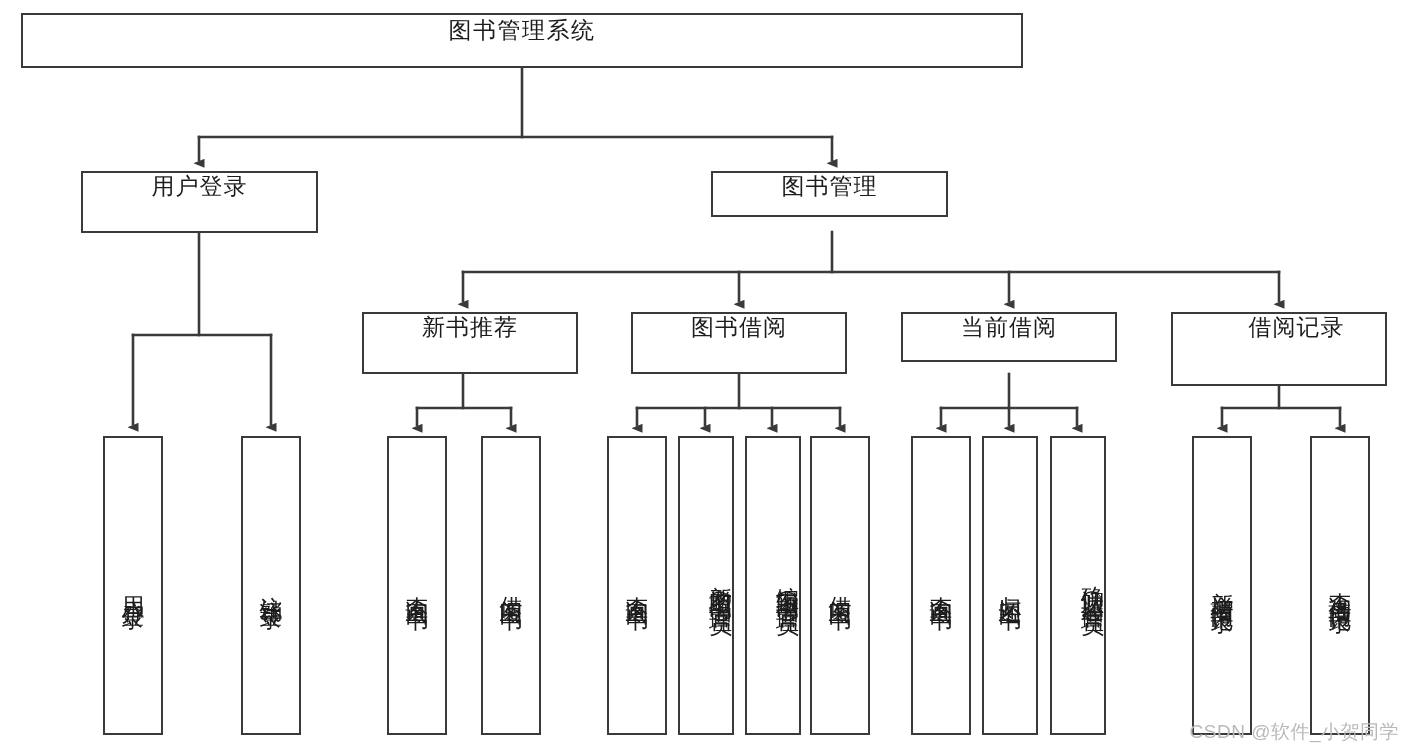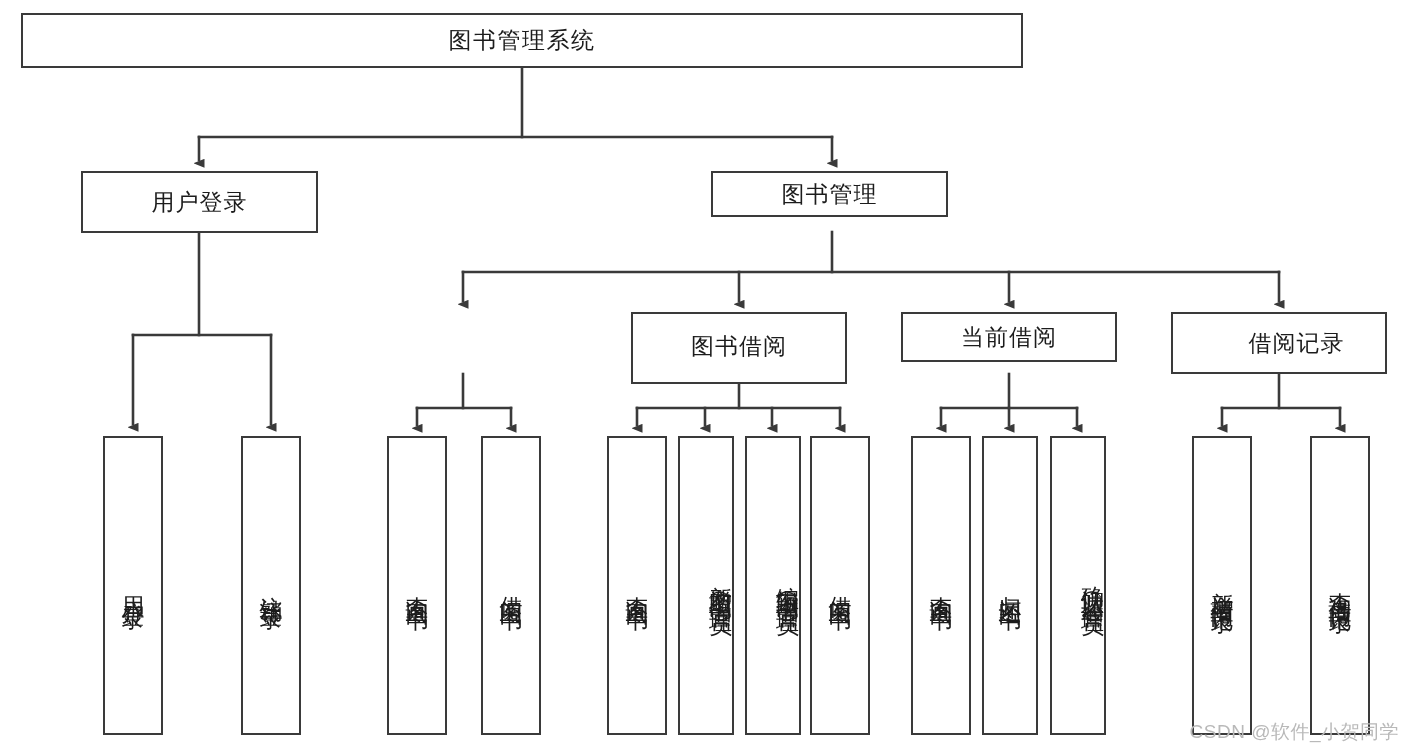--- a/index.html
+++ b/index.html
@@ -26,21 +26,20 @@
     width: 1405px;
     height: 747px;
     pointer-events: none;
   }
   .node {
     position: absolute;
     box-sizing: border-box;
     background: #ffffff;
     border: 2.5px solid #3a3a3a;
     display: flex;
-    align-items: center;
     justify-content: center;
     text-align: center;
     color: #1c1c1c;
     z-index: 2;
   }
   .node.h {
     font-size: 23px;
     line-height: 1.15;
     letter-spacing: 1px;
   }
@@ -141,27 +140,30 @@
     <span>图书管理系统</span>
   </div>
 
   <div class="node h" style="left:81px; top:171px; width:237px; height:62px;">
     <span>用户登录</span>
   </div>
   <div class="node h" style="left:711px; top:171px; width:237px; height:46px;">
     <span>图书管理</span>
   </div>
 
-  <div class="node h" style="left:631px; top:312px; width:216px; height:72px;font-family:Liberation Mono, monospace;">
+  <div class="node h" style="left:362px; top:312px; width:216px; height:62px;">
+    <span>新书推荐</span>
+  </div>
+  <div class="node h" style="left:631px; top:312px; width:216px; height:62px;">
     <span>图书借阅</span>
   </div>
   <div class="node h" style="left:901px; top:312px; width:216px; height:50px;">
     <span>当前借阅</span>
   </div>
-  <div class="node h" style="left:1171px; top:312px; width:216px; height:62px;padding-left:35px;">
+  <div class="node h" style="left:1171px; top:312px; width:216px; height:74px;padding-left:35px;">
     <span>借阅记录</span>
   </div>
 
   <div class="node v mid" style="left:103px; top:436px; width:60px; height:299px;">
     <span class="vlabel">用户登录</span>
   </div>
   <div class="node v mid" style="left:241px; top:436px; width:60px; height:299px;">
     <span class="vlabel">注销登录</span>
   </div>
 

